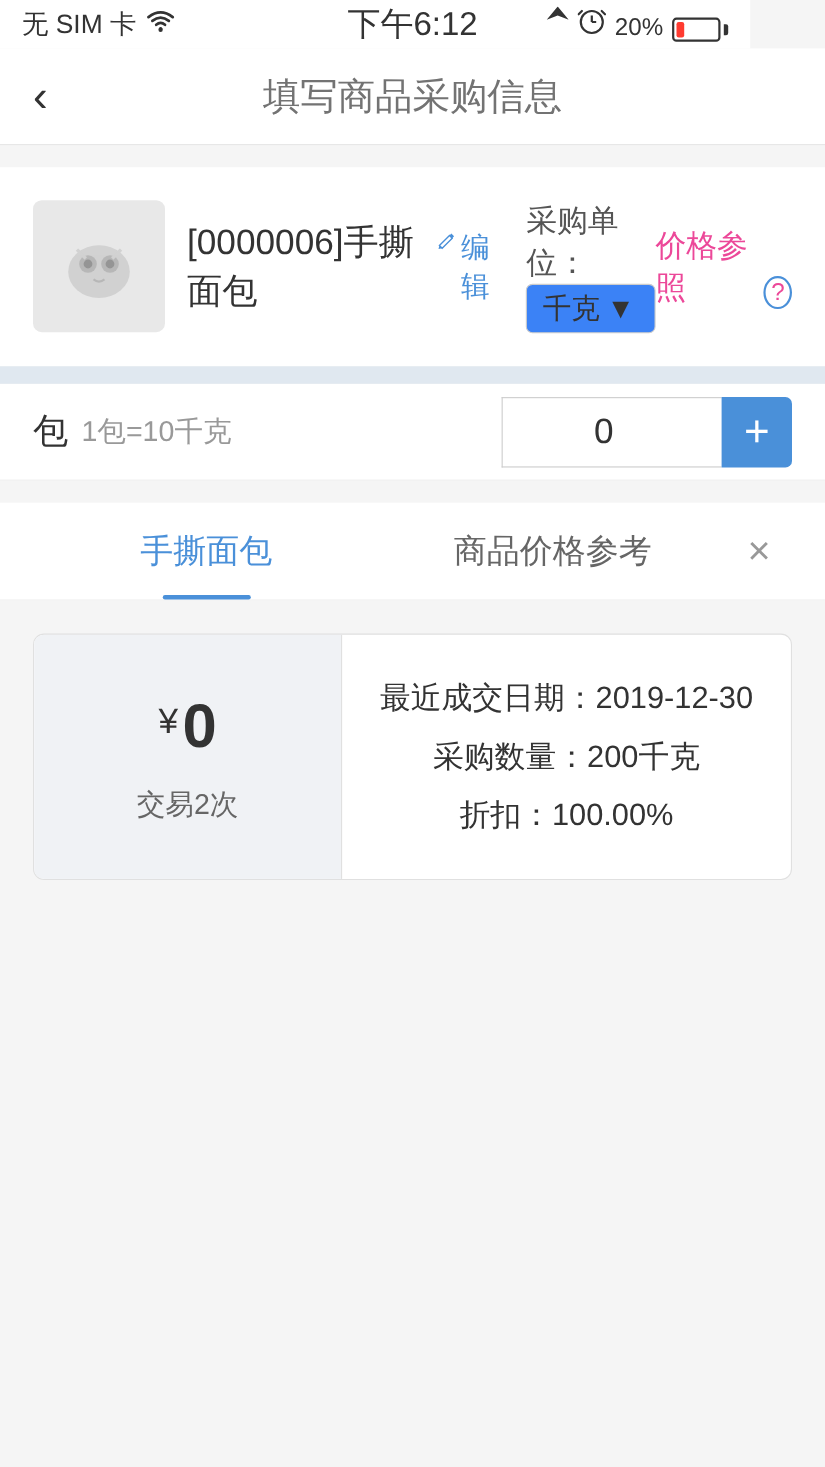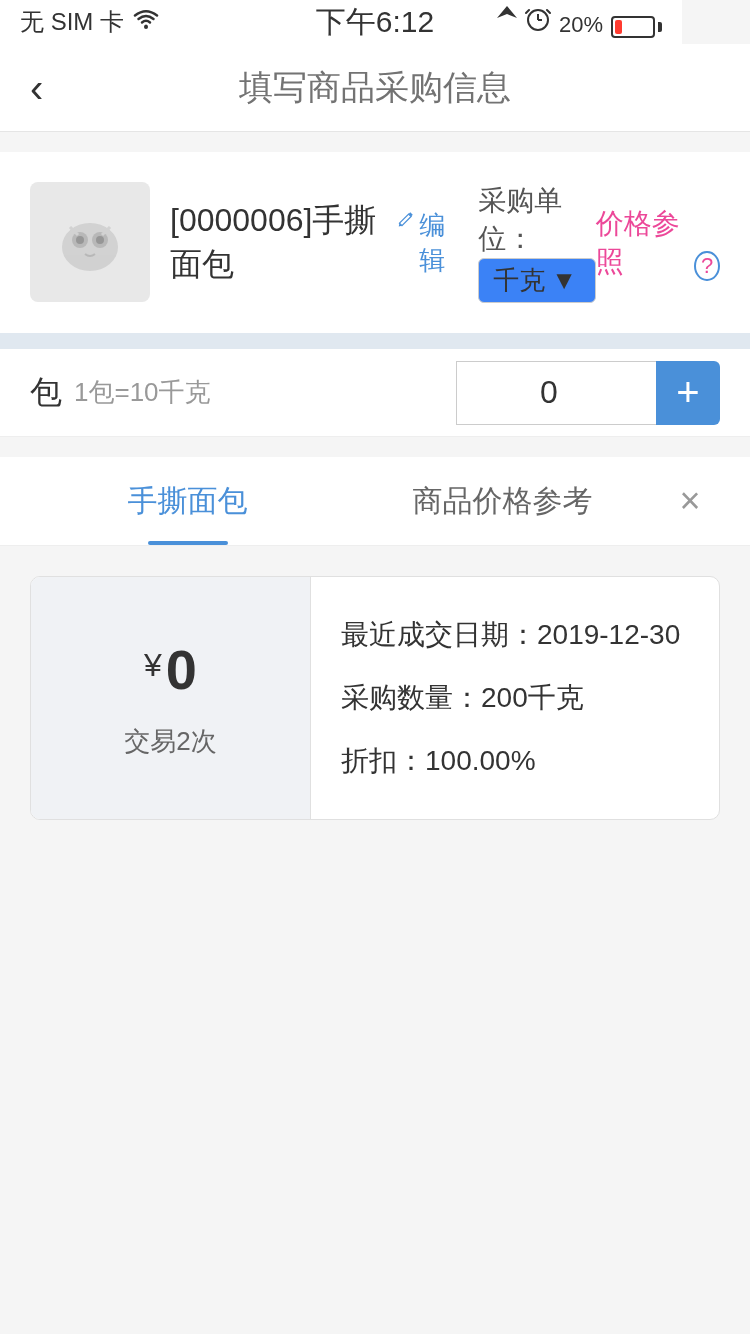--- a/index.html
+++ b/index.html
@@ -319,22 +319,23 @@
     .history-trade-count {
       font-size: 26px;
       color: #666;
       margin-top: 22px;
     }
     .history-right {
       flex: 1;
       padding: 36px 30px;
       display: flex;
       flex-direction: column;
-      gap: 18px;
-      justify-content: center;
+      gap: 8px;
+      justify-content: center;
+      text-align: center;
     }
     .history-detail-row {
       font-size: 28px;
       color: #333;
       line-height: 1.6;
     }
 
     
     .footer-space {
       height: 500px;

